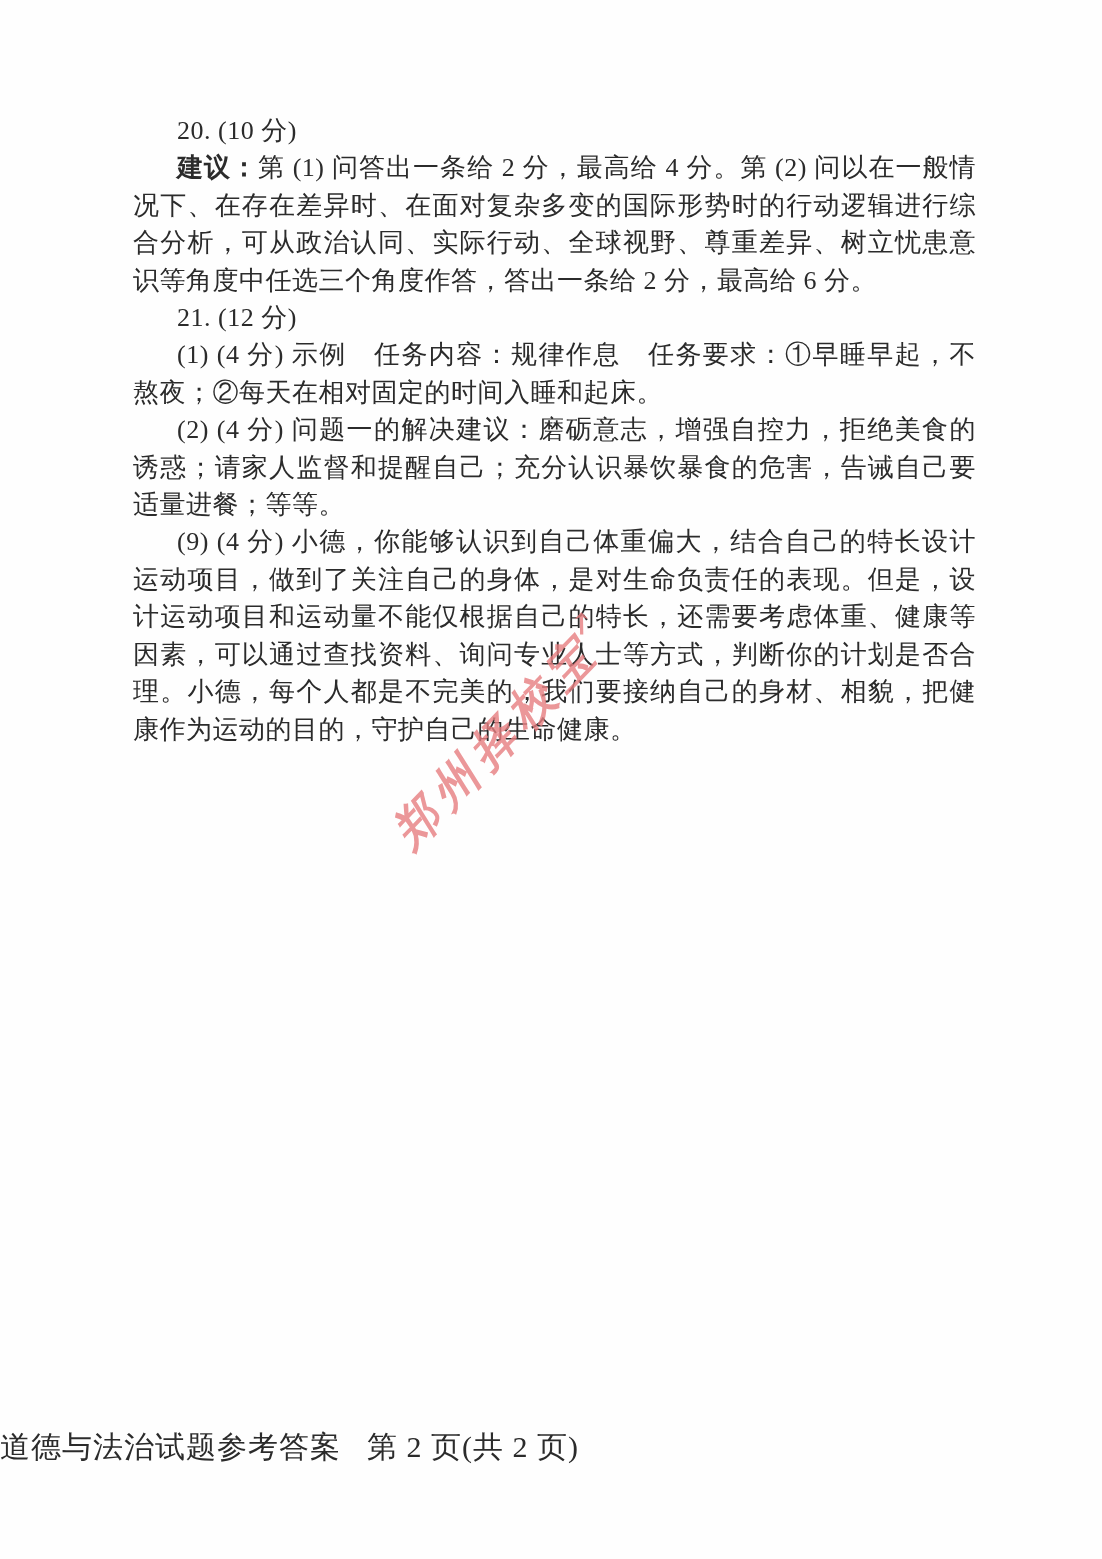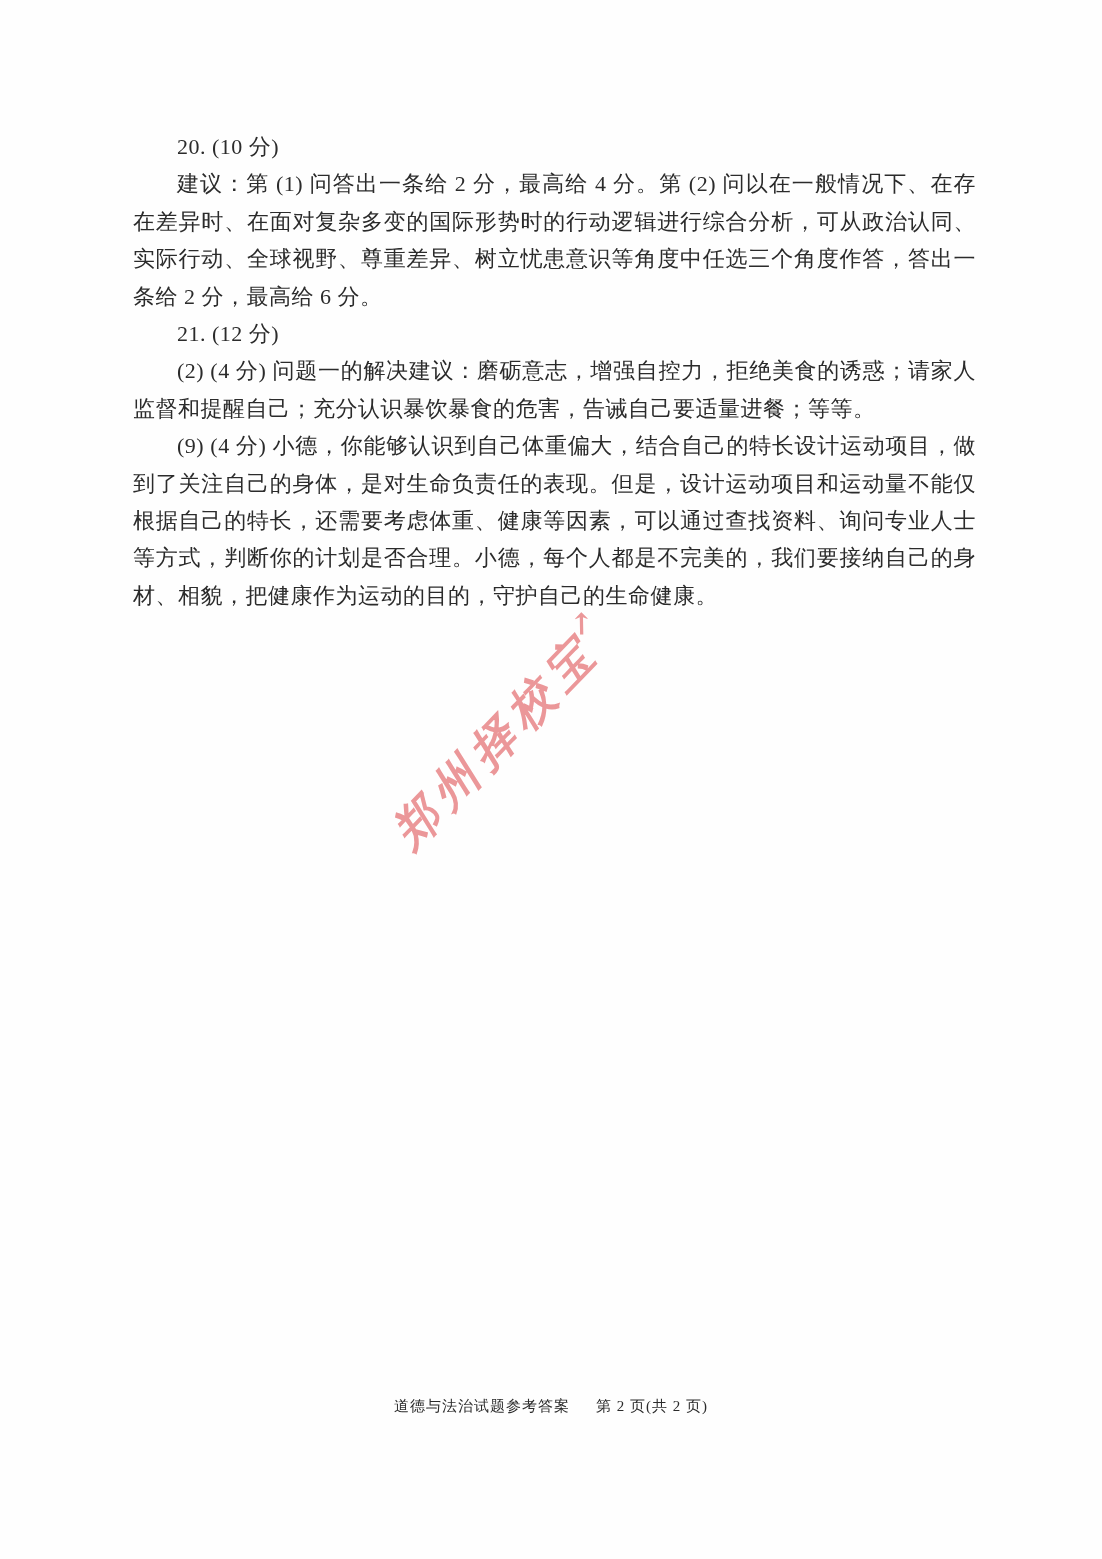--- a/index.html
+++ b/index.html
@@ -13,33 +13,32 @@
     height: 1559px;
     background: #fefefe;
     overflow: hidden;
     font-family: "Liberation Serif", "DejaVu Serif", serif;
   }
   .content {
     position: absolute;
     left: 133px;
     top: 112px;
     width: 843px;
-    font-size: 22px;
+    font-size: 26px;
     line-height: 37.4px;
     color: #2b2b2b;
     text-align: justify;
     letter-spacing: 0.5px;
-    margin-top: 16px;
   }
   .content p {
     margin: 0;
     text-indent: 44px;
   }
   .note-label {
-    font-weight: normal;
+    font-weight: bold;
   }
   .watermark {
     position: absolute;
     left: 500px;
     top: 732px;
     transform: translate(-50%, -50%) rotate(-46deg);
     transform-origin: center center;
     font-size: 46px;
     letter-spacing: 9px;
     white-space: nowrap;
@@ -49,25 +48,24 @@
     pointer-events: none;
   }
   .watermark .wm-arrow {
     font-size: 30px;
     vertical-align: 26px;
     letter-spacing: 0;
     margin-left: -6px;
   }
   .footer {
     position: absolute;
-    top: 1397px;
+    top: 1427px;
     left: 0;
     width: 100%;
-    text-align: center;
-    font-size: 15px;
+    font-size: 30px;
     color: #2b2b2b;
     letter-spacing: 1px;
   }
   .footer .footer-page {
     margin-left: 26px;
   }
 </style>
 </head>
 <body>
 
@@ -76,20 +74,21 @@
   <div class="content">
 
     <p>20. (10 分)</p>
 
 
 
     <p><span class="note-label">建议：</span><span>第 (1) 问答出一条给 2 分，最高给 4 分。第 (2) 问以在一般情况下、在存在差异时、在面对复杂多变的国际形势时的行动逻辑进行综合分析，可从政治认同、实际行动、全球视野、尊重差异、树立忧患意识等角度中任选三个角度作答，答出一条给 2 分，最高给 6 分。</span></p>
 
     <p>21. (12 分)</p>
 
+    <p>(1) (4 分) 示例　任务内容：规律作息　任务要求：①早睡早起，不熬夜；②每天在相对固定的时间入睡和起床。</p>
 
     <p>(2) (4 分) 问题一的解决建议：磨砺意志，增强自控力，拒绝美食的诱惑；请家人监督和提醒自己；充分认识暴饮暴食的危害，告诫自己要适量进餐；等等。</p>
 
 
     <p>(9) (4 分) 小德，你能够认识到自己体重偏大，结合自己的特长设计运动项目，做到了关注自己的身体，是对生命负责任的表现。但是，设计运动项目和运动量不能仅根据自己的特长，还需要考虑体重、健康等因素，可以通过查找资料、询问专业人士等方式，判断你的计划是否合理。小德，每个人都是不完美的，我们要接纳自己的身材、相貌，把健康作为运动的目的，守护自己的生命健康。</p>
 
 
   </div>
 
   <div class="watermark" style="color: rgb(231, 126, 128);"><span>郑州择校宝</span><span class="wm-arrow">↗</span></div>

